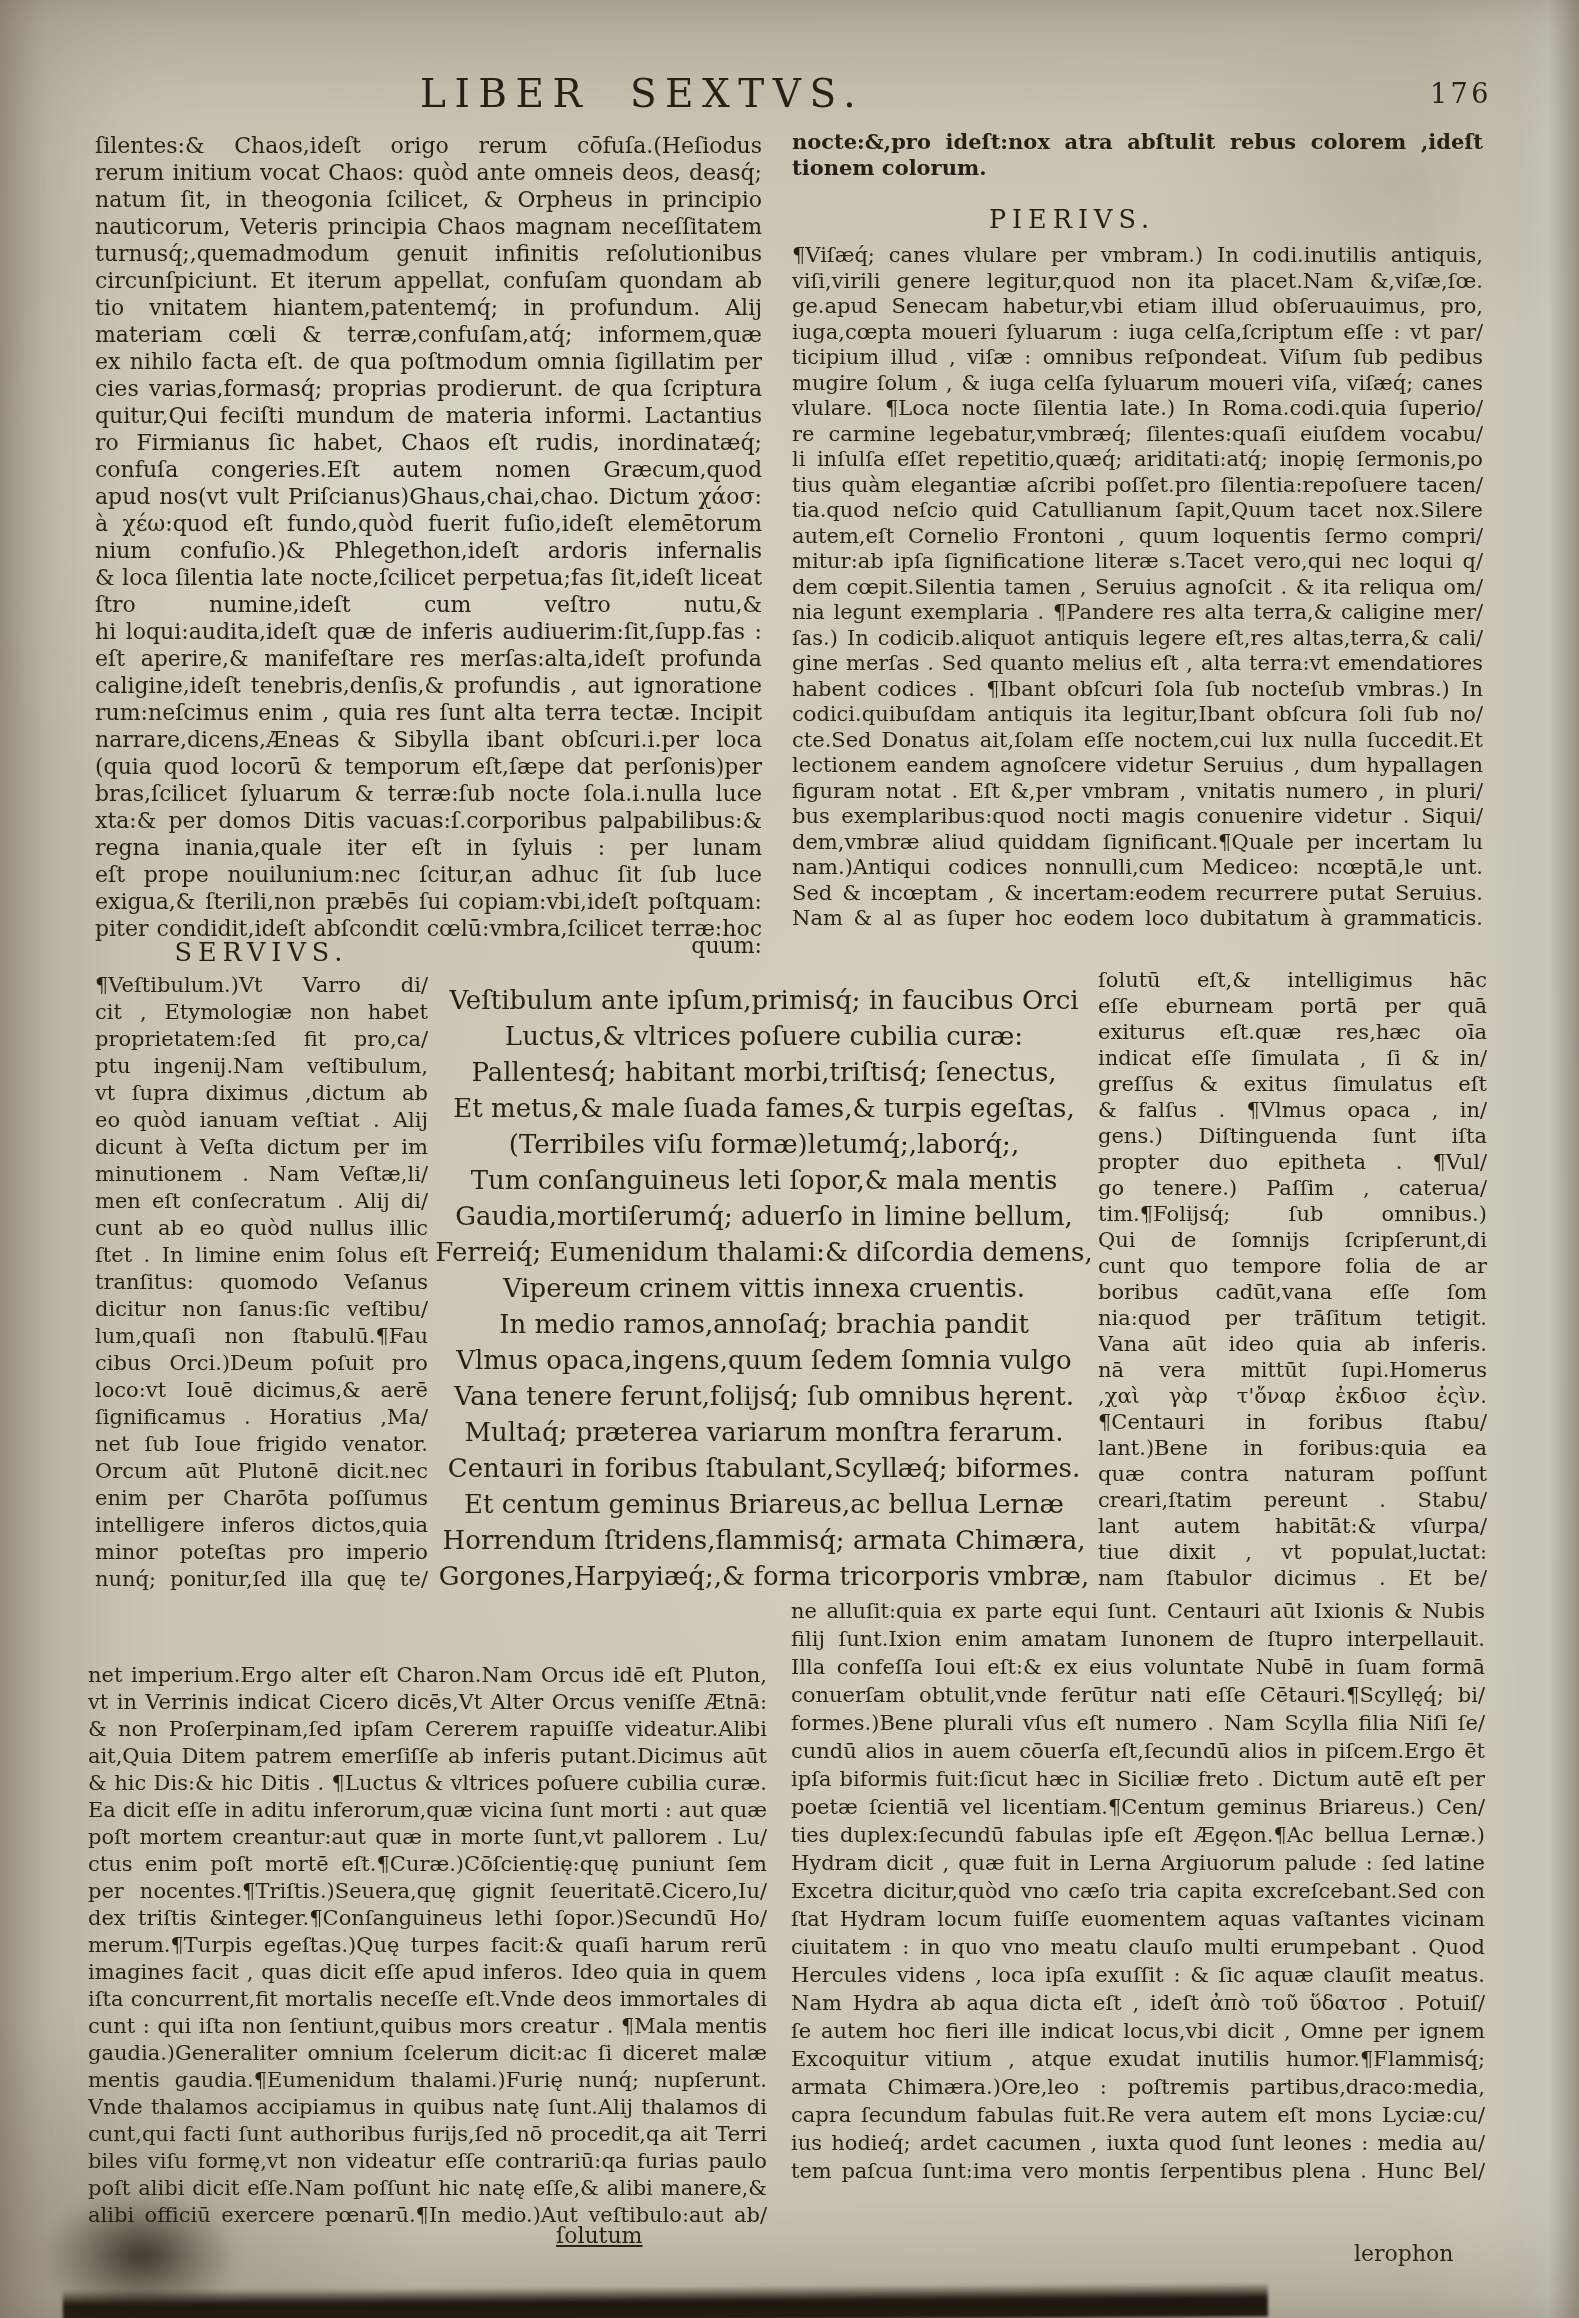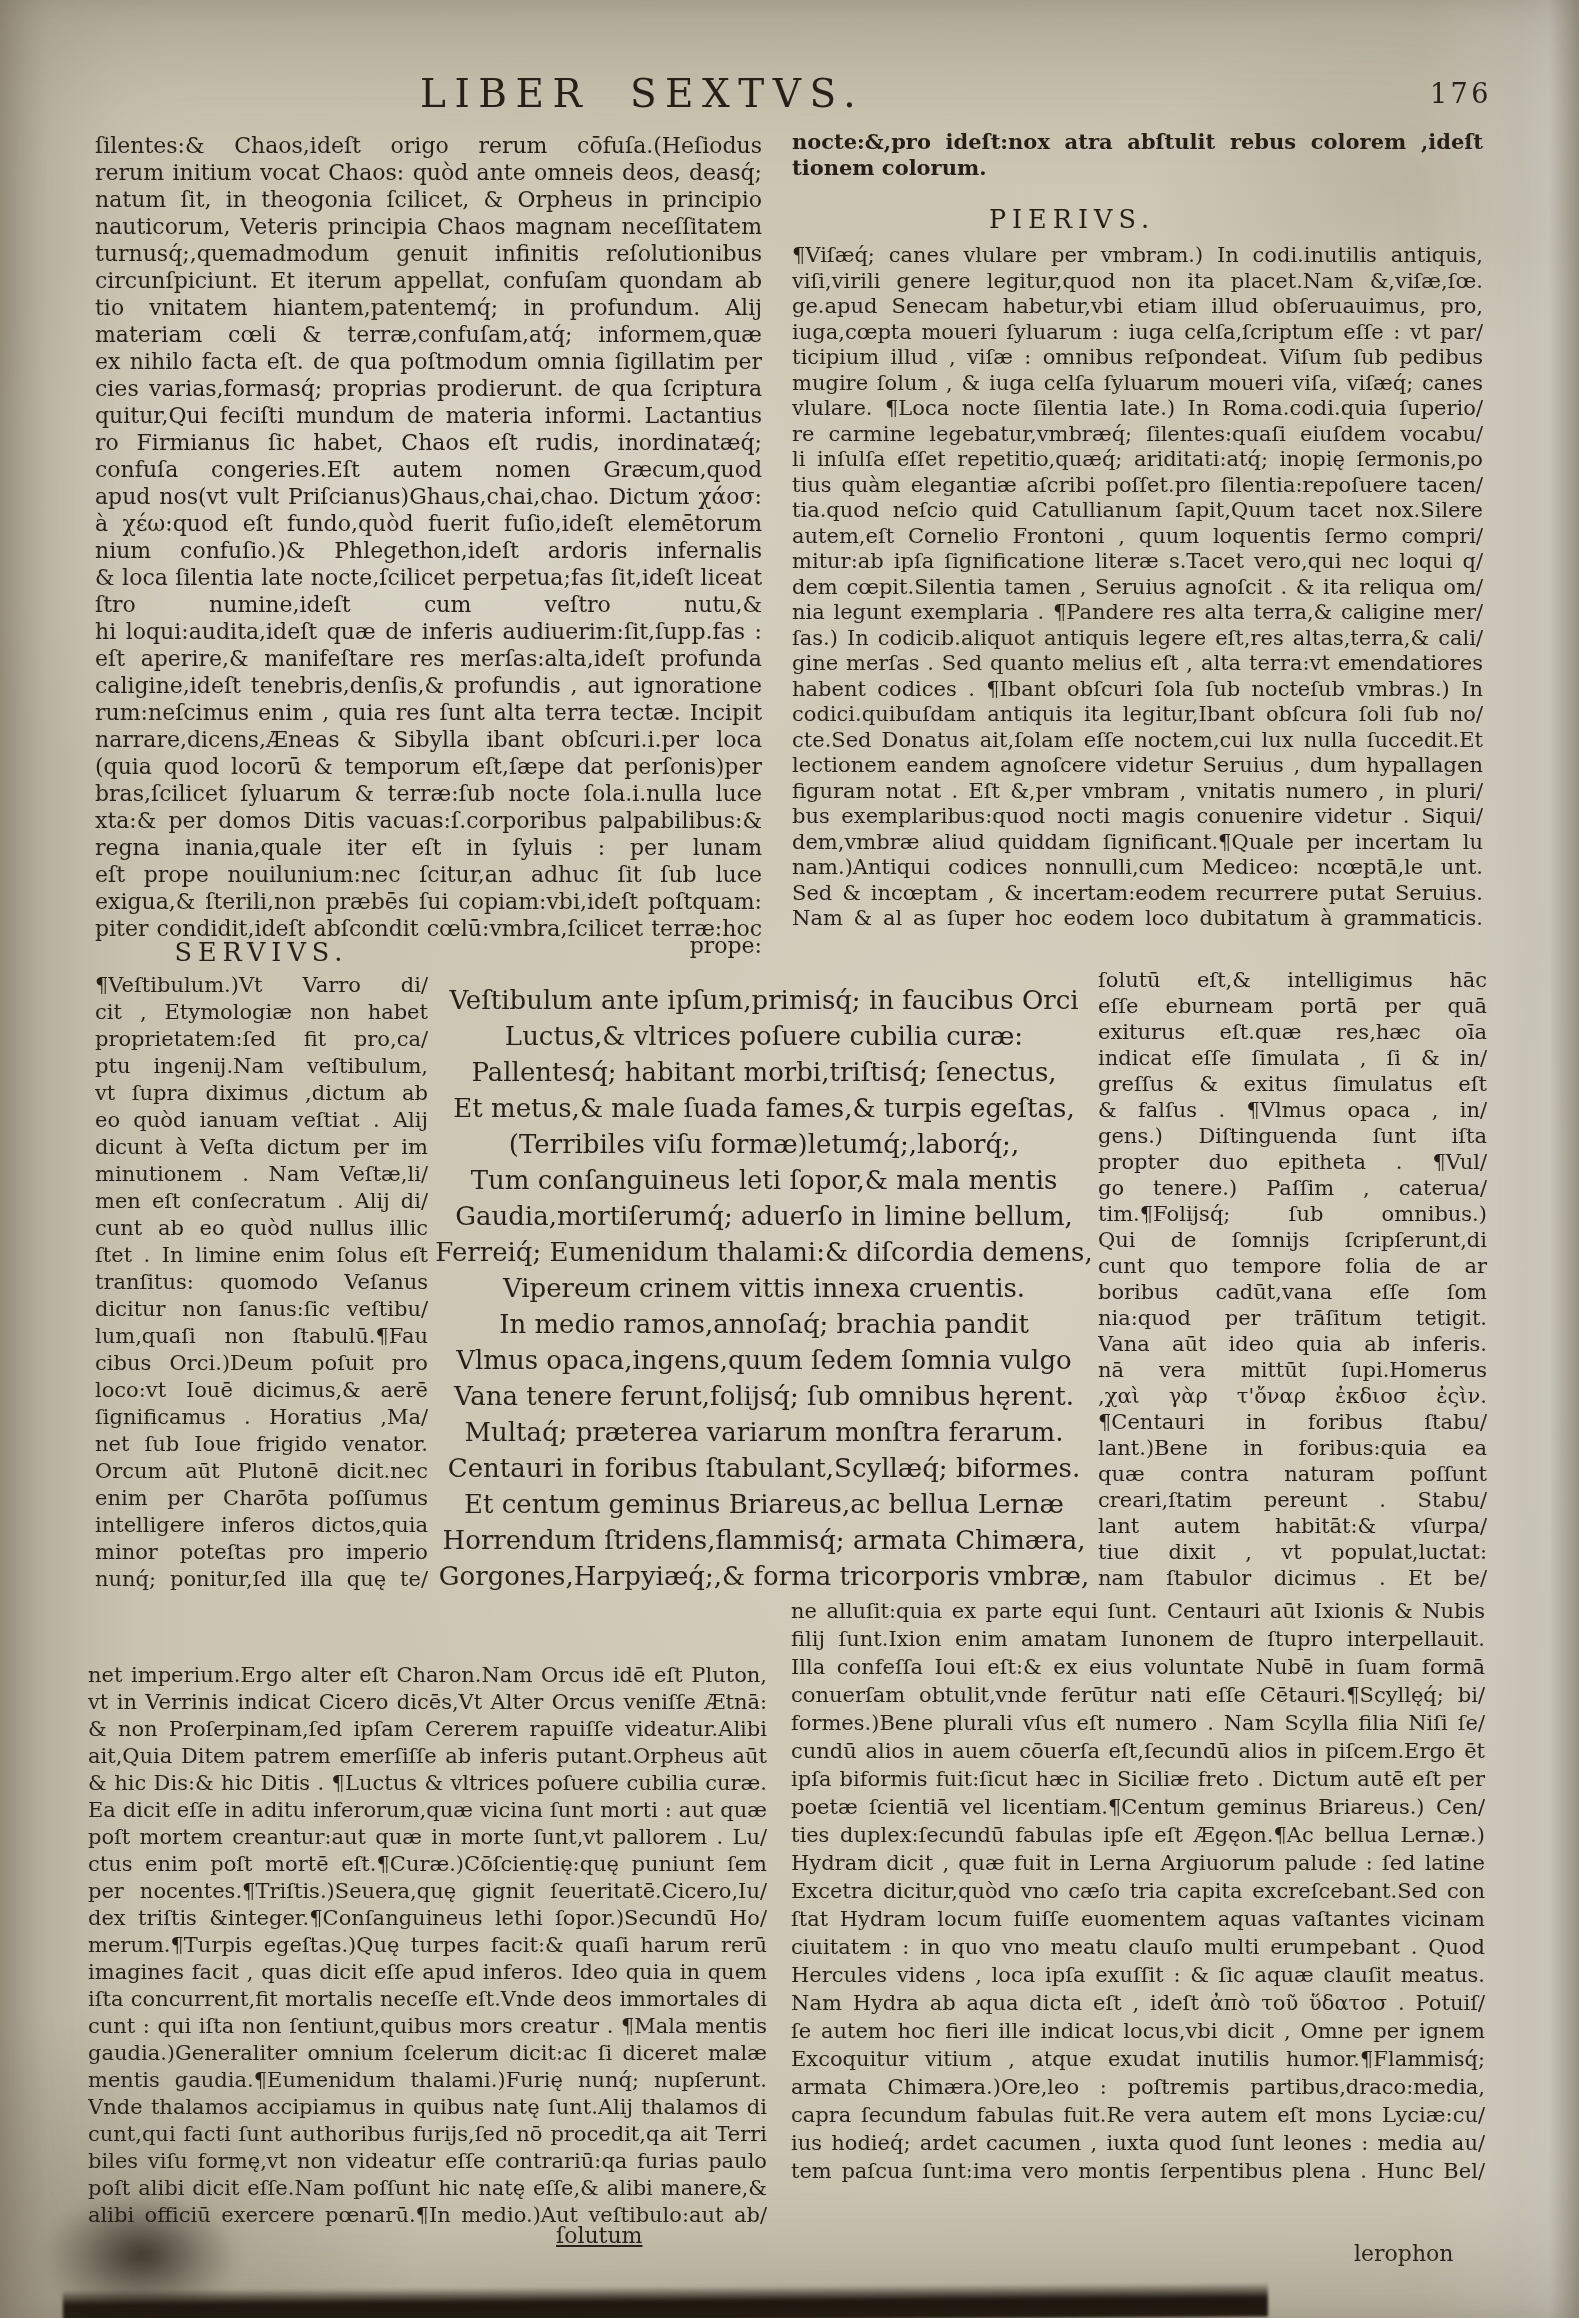--- a/index.html
+++ b/index.html
@@ -101,21 +101,21 @@
       <div class="line">rum:neſcimus enim , quia res ſunt alta terra tectæ. Incipit ergo</div>
       <div class="line">narrare,dicens,Æneas &amp; Sibylla ibant obſcuri.i.per loca obſcura</div>
       <div class="line">(quia quod locorū &amp; temporum eſt,ſæpe dat perſonis)per vm/</div>
       <div class="line">bras,ſcilicet ſyluarum &amp; terræ:ſub nocte ſola.i.nulla luce admi/</div>
       <div class="line">xta:&amp; per domos Ditis vacuas:ſ.corporibus palpabilibus:&amp; per</div>
       <div class="line">regna inania,quale iter eſt in ſyluis : per lunam incertam.i.dum</div>
       <div class="line">eſt prope nouilunium:nec ſcitur,an adhuc ſit ſub luce maligna.i.</div>
       <div class="line">exigua,&amp; ſterili,non præbēs ſui copiam:vbi,ideſt poſtquam: Iu</div>
       <div class="line">piter condidit,ideſt abſcondit cœlū:vmbra,ſcilicet terræ:hoc eſt</div>
     </div>
-  <div class="abs tl-last line align-right">prope:</div>
+  <div class="abs tl-last line align-right">quum:</div>
 
   <div class="abs tr-intro">
     <div class="line">nocte:&amp;,pro ideſt:nox atra abſtulit rebus colorem ,ideſt diſcre/</div>
     <div class="line plain">tionem colorum.</div>
   </div>
   <div class="abs heading pierius-h">PIERIVS.</div>
   <div class="abs tr">
 
   <div class="line">¶Viſæq́; canes vlulare per vmbram.) In codi.inutilis antiquis,</div>
       <div class="line">viſi,virili genere legitur,quod non ita placet.Nam &amp;,viſæ,ſœ.</div>
@@ -221,21 +221,21 @@
       <div class="line">lant autem habitāt:&amp; vſurpa/</div>
       <div class="line">tiue dixit , vt populat,luctat:</div>
       <div class="line">nam ſtabulor dicimus . Et be/</div>
     </div>
 
   <div class="abs bl">
 
   <div class="line">net imperium.Ergo alter eſt Charon.Nam Orcus idē eſt Pluton,</div>
       <div class="line">vt in Verrinis indicat Cicero dicēs,Vt Alter Orcus veniſſe Ætnā:</div>
       <div class="line">&amp; non Proſerpinam,ſed ipſam Cererem rapuiſſe videatur.Alibi</div>
-      <div class="line">ait,Quia Ditem patrem emerſiſſe ab inferis putant.Orpheus aūt</div>
+      <div class="line">ait,Quia Ditem patrem emerſiſſe ab inferis putant.Dicimus aūt</div>
       <div class="line">&amp; hic Dis:&amp; hic Ditis . ¶Luctus &amp; vltrices poſuere cubilia curæ.</div>
       <div class="line">Ea dicit eſſe in aditu inferorum,quæ vicina ſunt morti : aut quæ</div>
       <div class="line">poſt mortem creantur:aut quæ in morte ſunt,vt pallorem . Lu/</div>
       <div class="line">ctus enim poſt mortē eſt.¶Curæ.)Cōſcientię:quę puniunt ſem</div>
       <div class="line">per nocentes.¶Triſtis.)Seuera,quę gignit ſeueritatē.Cicero,Iu/</div>
       <div class="line">dex triſtis &amp;integer.¶Conſanguineus lethi ſopor.)Secundū Ho/</div>
       <div class="line">merum.¶Turpis egeſtas.)Quę turpes facit:&amp; quaſi harum rerū</div>
       <div class="line">imagines facit , quas dicit eſſe apud inferos. Ideo quia in quem</div>
       <div class="line">iſta concurrent,fit mortalis neceſſe eſt.Vnde deos immortales di</div>
       <div class="line">cunt : qui iſta non ſentiunt,quibus mors creatur . ¶Mala mentis</div>

